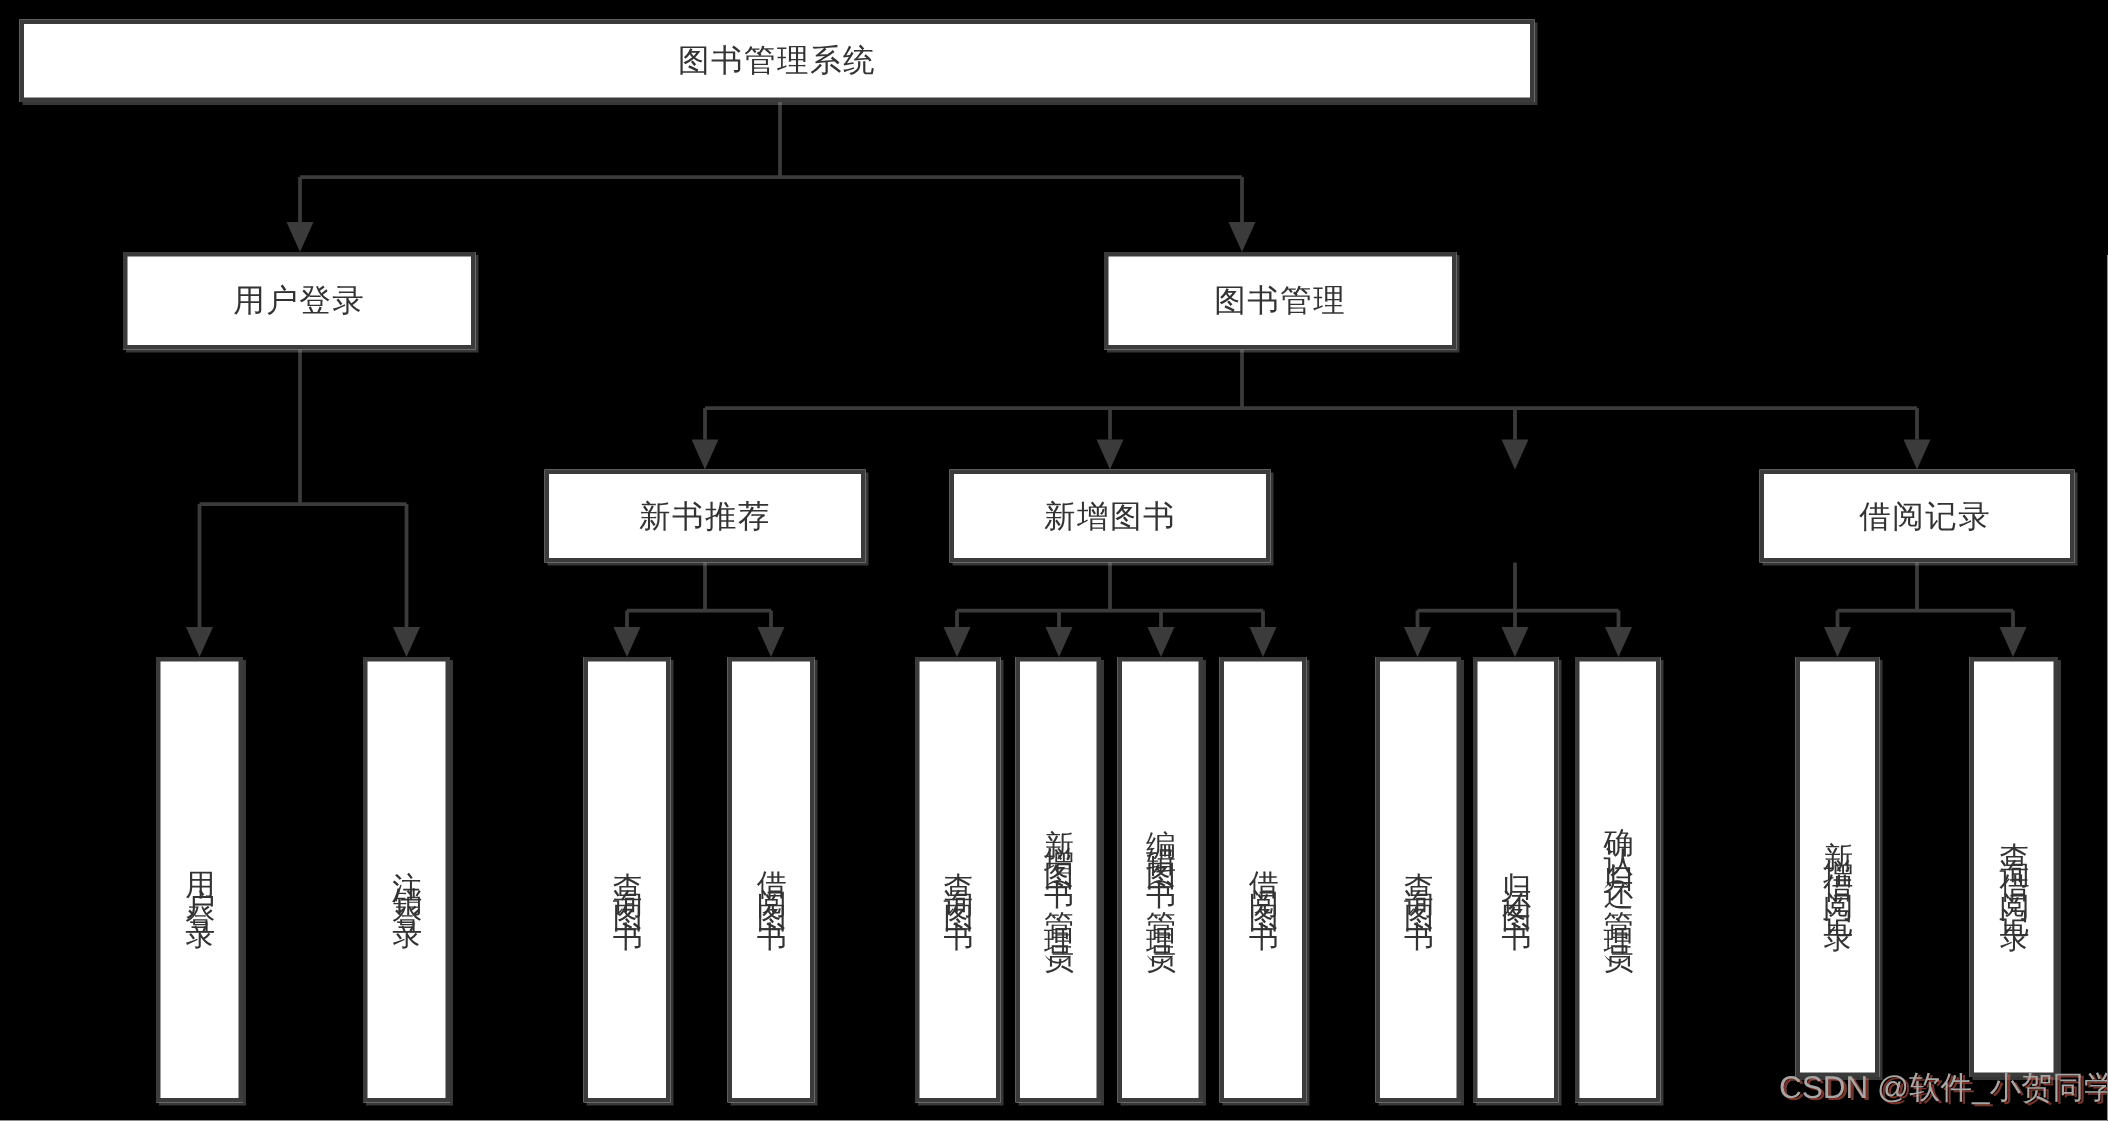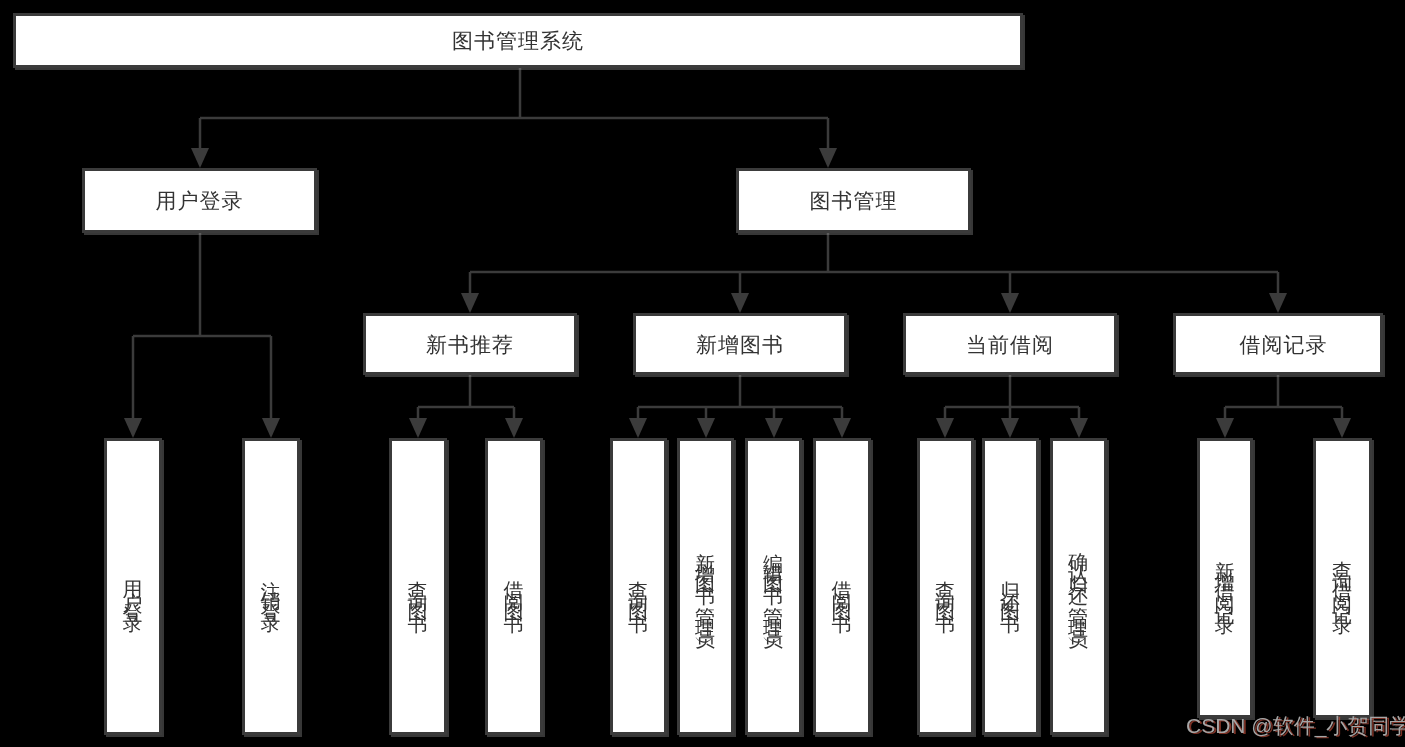--- a/index.html
+++ b/index.html
@@ -107,23 +107,20 @@
   <div class="node" style="left:712px;top:168px;width:235px;height:65px;margin-left:24px;">
     <span class="htext">图书管理</span>
   </div>
 
   <div class="node" style="left:363px;top:313px;width:214px;height:62px;">
     <span class="htext">新书推荐</span>
   </div>
   <div class="node" style="left:633px;top:313px;width:214px;height:62px;">
     <span class="htext">新增图书</span>
   </div>
-  <div class="node" style="left:903px;top:313px;width:214px;height:62px;">
-    <span class="htext">当前借阅</span>
-  </div>
   <div class="node" style="left:1173px;top:313px;width:210px;height:62px;padding-left:11px;">
     <span class="htext">借阅记录</span>
   </div>
 
   <div class="node" style="left:104px;top:438px;width:58px;height:297px;">
     <span class="vtext">用户登录</span>
   </div>
   <div class="node" style="left:242px;top:438px;width:58px;height:297px;">
     <span class="vtext">注销登录</span>
   </div>

